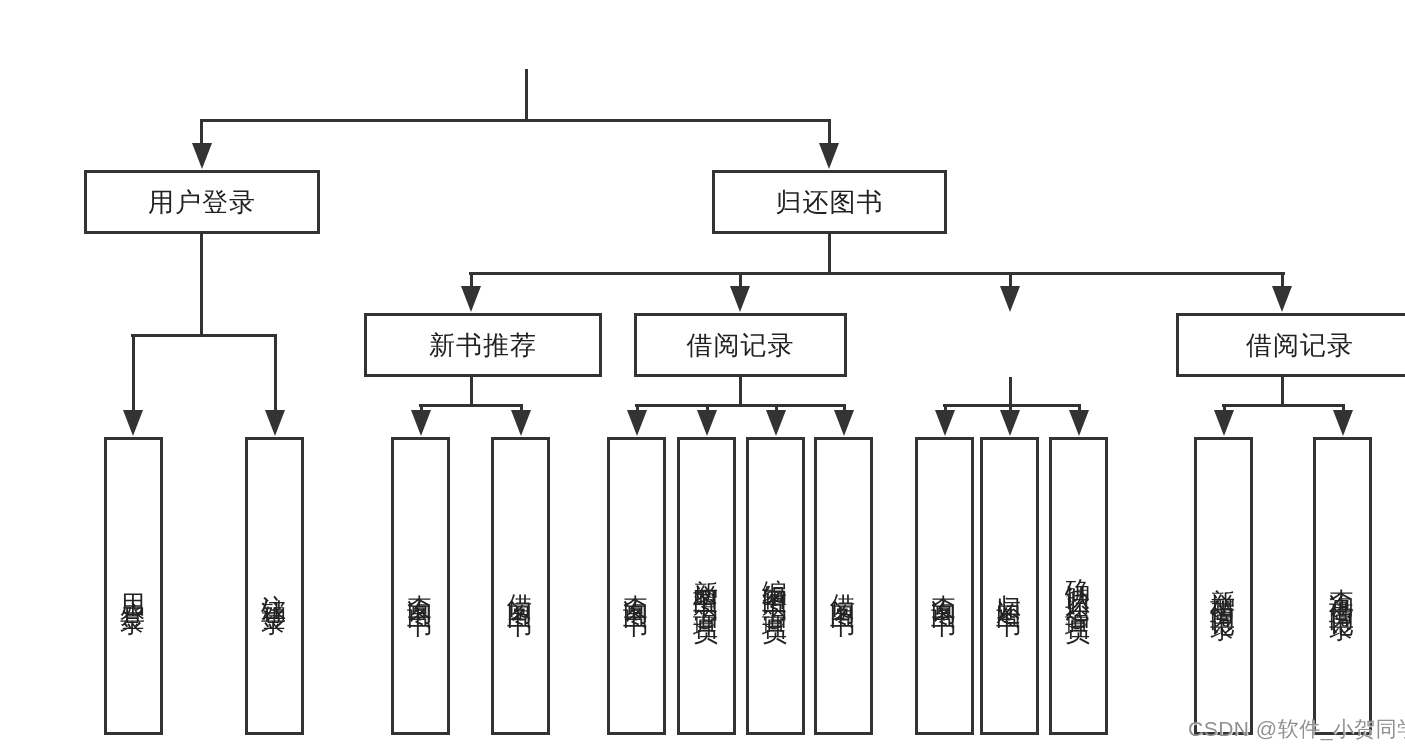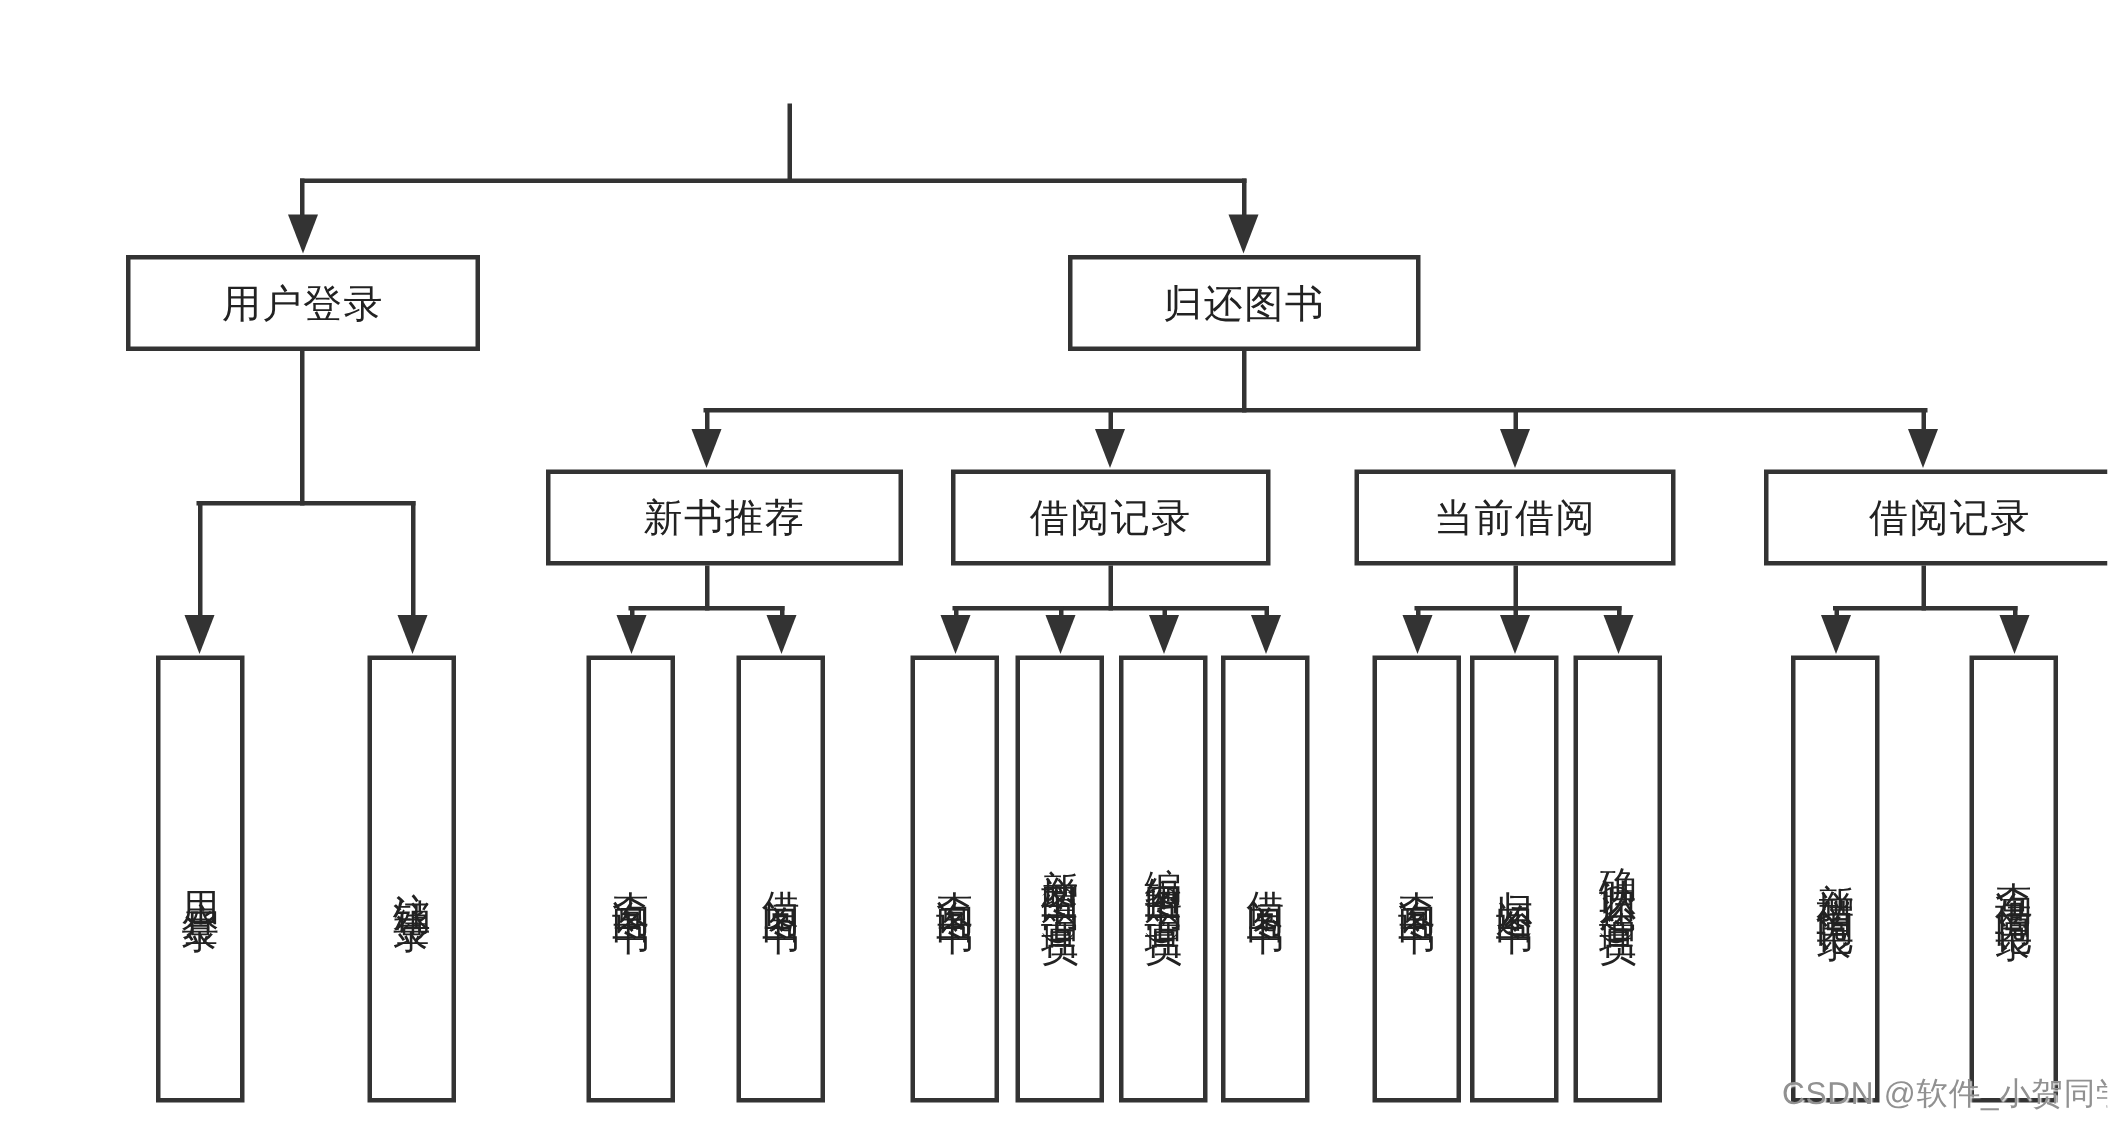--- a/index.html
+++ b/index.html
@@ -59,21 +59,20 @@
 <body>
 
 <div id="canvas">
 
 
   <div class="box lvl2" style="left:84px;width:236px;">用户登录</div>
   <div class="box lvl2" style="left:712px;width:235px;">归还图书</div>
 
   <div class="box lvl3" style="left:364px;width:238px;">新书推荐</div>
   <div class="box lvl3" style="left:634px;width:213px;">借阅记录</div>
-  <div class="box lvl3" style="left:903px;width:214px;">当前借阅</div>
   <div class="box lvl3" style="left:1176px;width:248px;">借阅记录</div>
 
   <div class="box leaf" style="left:104px;">用户登录</div>
   <div class="box leaf" style="left:245px;">注销登录</div>
   <div class="box leaf" style="left:391px;">查询图书</div>
   <div class="box leaf" style="left:491px;">借阅图书</div>
   <div class="box leaf" style="left:607px;">查询图书</div>
   <div class="box leaf" style="left:677px;">新增图书（管理员）</div>
   <div class="box leaf" style="left:746px;">编辑图书（管理员）</div>
   <div class="box leaf" style="left:814px;">借阅图书</div>

